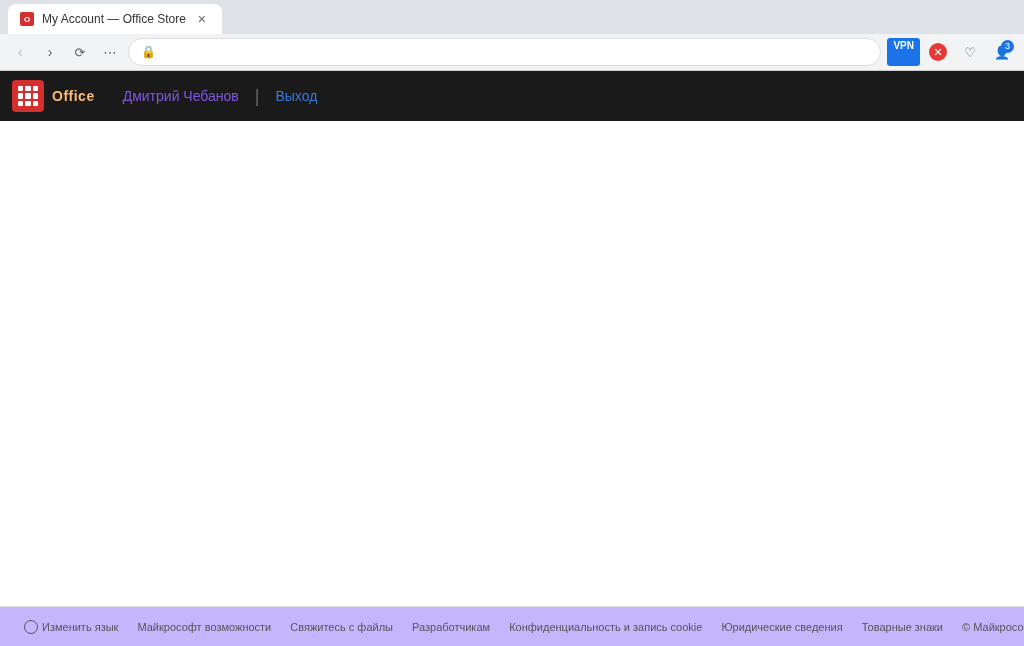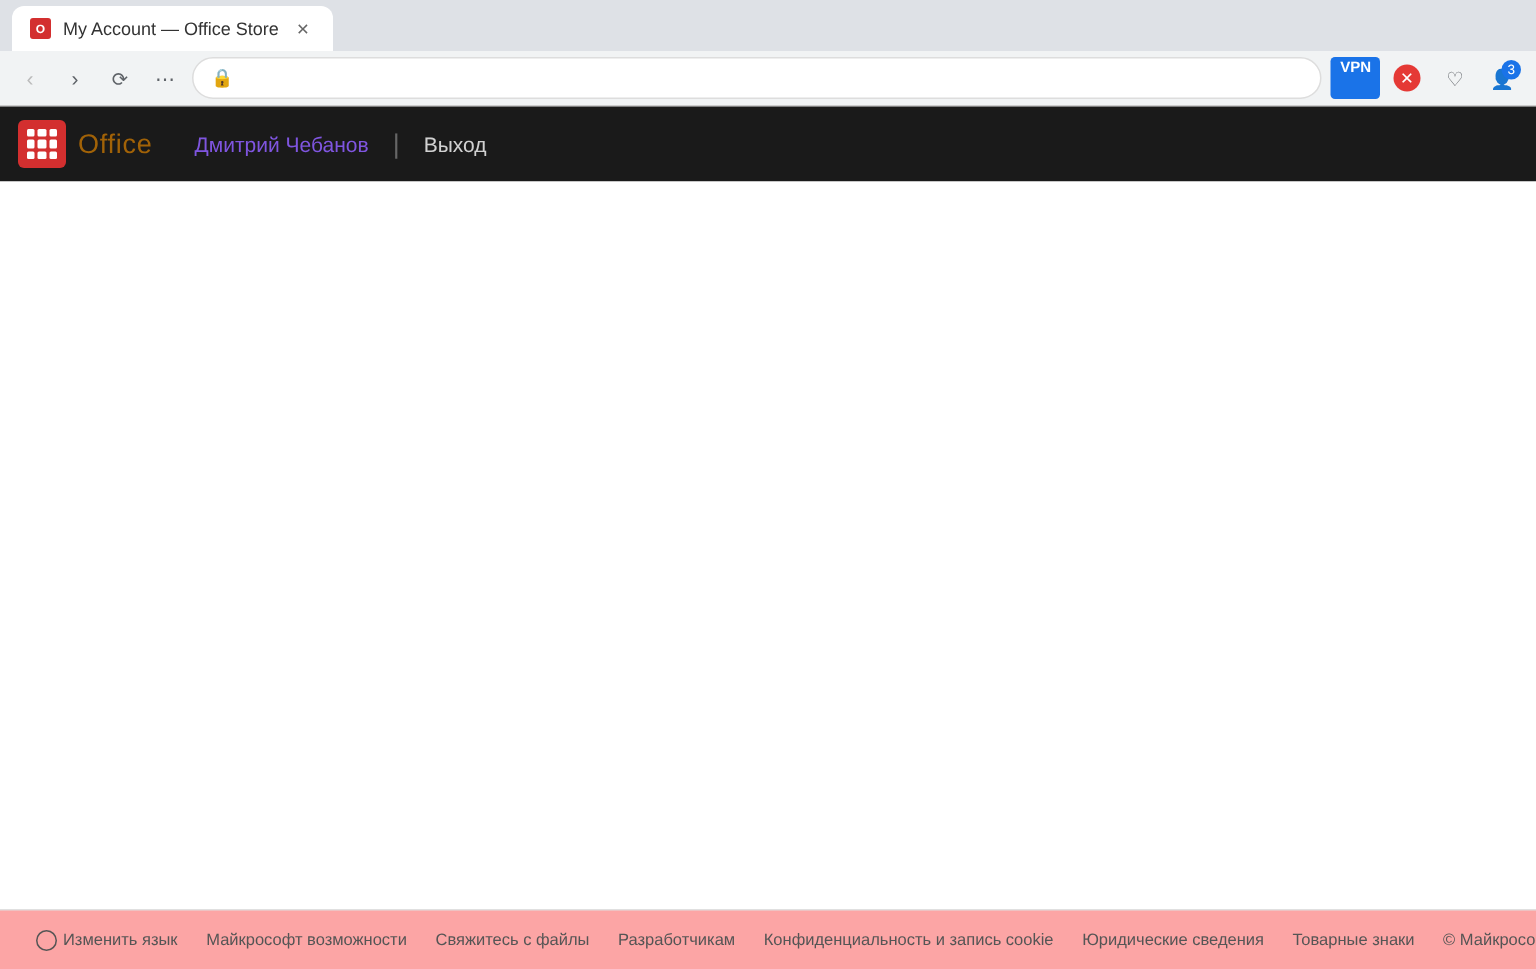--- a/index.html
+++ b/index.html
@@ -164,23 +164,23 @@
       grid-template-columns: repeat(3, 1fr);
       gap: 2px;
       padding: 6px;
       cursor: pointer;
     }
     .office-grid-icon .dot {
       background: #fff;
       border-radius: 1px;
     }
     .office-brand {
-      color: #a16207;
-      font-size: 18px;
-      font-weight: 400;
+      color: #fdba74;
+      font-size: 14px;
+      font-weight: 700;
       letter-spacing: 0.5px;
     }
     .office-nav-links {
       flex: 1;
       display: flex;
       align-items: center;
       justify-content: center;
       gap: 32px;
     }
     .office-nav-link {
@@ -200,37 +200,37 @@
       font-size: 14px;
       padding: 0 16px;
       cursor: pointer;
       opacity: 0.9;
     }
     .office-separator {
       color: #666;
       font-size: 18px;
     }
     .office-logout {
-      color: #e5e5e5;
+      color: #3b82f6;
       font-size: 14px;
       padding: 0 16px;
       cursor: pointer;
       opacity: 0.9;
     }
 
     
     .main-content {
       flex: 1;
       background: #fff;
       overflow: hidden;
     }
 
     
     .footer {
-      background: #fca5a5;
+      background: #c4b5fd;
       border-top: 1px solid #e0e0e0;
       display: flex;
       align-items: center;
       padding: 0 16px;
       height: 40px;
       gap: 0;
       font-size: 11px;
       color: #555;
       flex-shrink: 0;
     }

